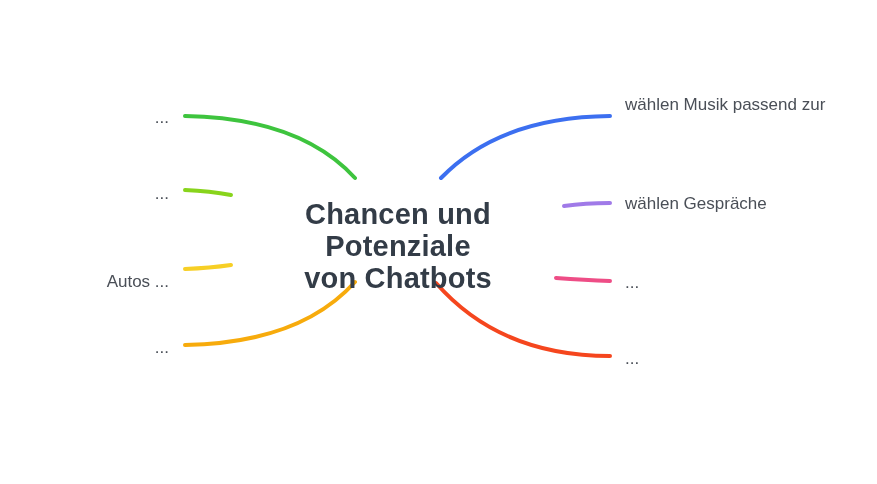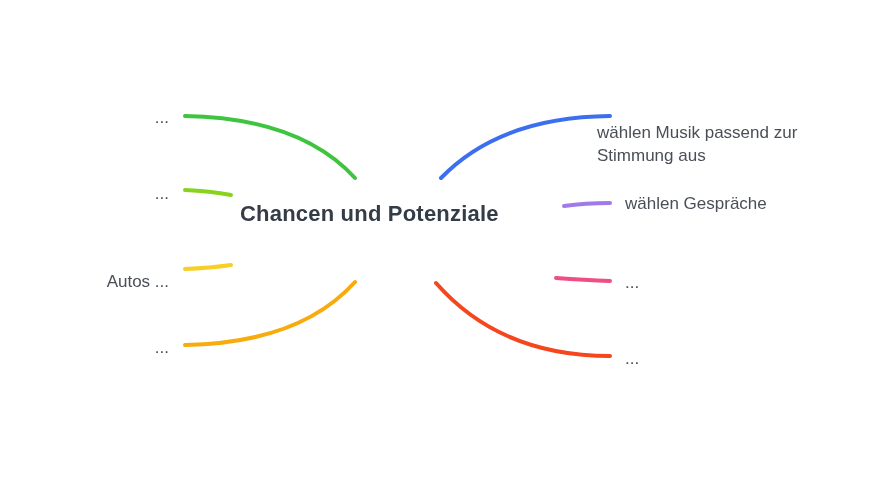--- a/index.html
+++ b/index.html
@@ -1,20 +1,20 @@
 <!DOCTYPE html>
 <html><head>
 <meta charset="utf-8">
 <style>
   html, body { margin:0; padding:0; background:#ffffff; }
   body { width:877px; height:484px; position:relative; overflow:hidden;
          font-family:"Liberation Sans", "DejaVu Sans", sans-serif; }
   #mindmap { position:absolute; left:0; top:0; width:877px; height:484px; }
   .central { position:absolute; left:240px; top:198px; width:316px;
-             color:#333c47; font-weight:bold; font-size:22px;
+             text-align:center; color:#333c47; font-weight:bold; font-size:29px;
              line-height:32px; letter-spacing:0.2px; }
   .node { position:absolute; color:#4a4f57; font-size:17px; line-height:23px; white-space:nowrap; }
   .node.left { text-align:right; }
   .node.right { text-align:left; }
 </style>
 </head>
 <body>
 
 <svg id="mindmap" viewBox="0 0 877 484" xmlns="http://www.w3.org/2000/svg">
   <g fill="none" stroke-width="4" stroke-linecap="round">
@@ -24,26 +24,26 @@
     <path d="M355 282 Q300 343 185 345" stroke="#f7ab0c"></path>
     <path d="M441 178 Q500 117 610 116" stroke="#3c6ff0"></path>
     <path d="M564 206 Q585 203 610 203" stroke="#a07ae8"></path>
     <path d="M556 278 Q585 280 610 281" stroke="#ee4d86"></path>
     <path d="M436 283 Q500 356 610 356" stroke="#f5461e"></path>
   </g>
 </svg>
 
 <div class="central">
   <div>Chancen und Potenziale</div>
+  <div>von Chatbots</div>
 </div>
 
 <div class="node left" style="right:708px; top:106px;">...</div>
 <div class="node left" style="right:708px; top:182px;">...</div>
 <div class="node left" style="right:708px; top:258px;margin-top:12px;">Autos ...</div>
 <div class="node left" style="right:708px; top:336px;">...</div>
 
-<div class="node right" style="left:597px; top:93px;margin-top:28px;">
+<div class="node right" style="left:625px; top:93px;">
   <div>wählen Musik passend zur</div>
-  <div>Stimmung aus</div>
 </div>
 <div class="node right" style="left:625px; top:192px;">wählen Gespräche</div>
 <div class="node right" style="left:625px; top:271px;">...</div>
 <div class="node right" style="left:625px; top:347px;">...</div>
 
 </body></html>

